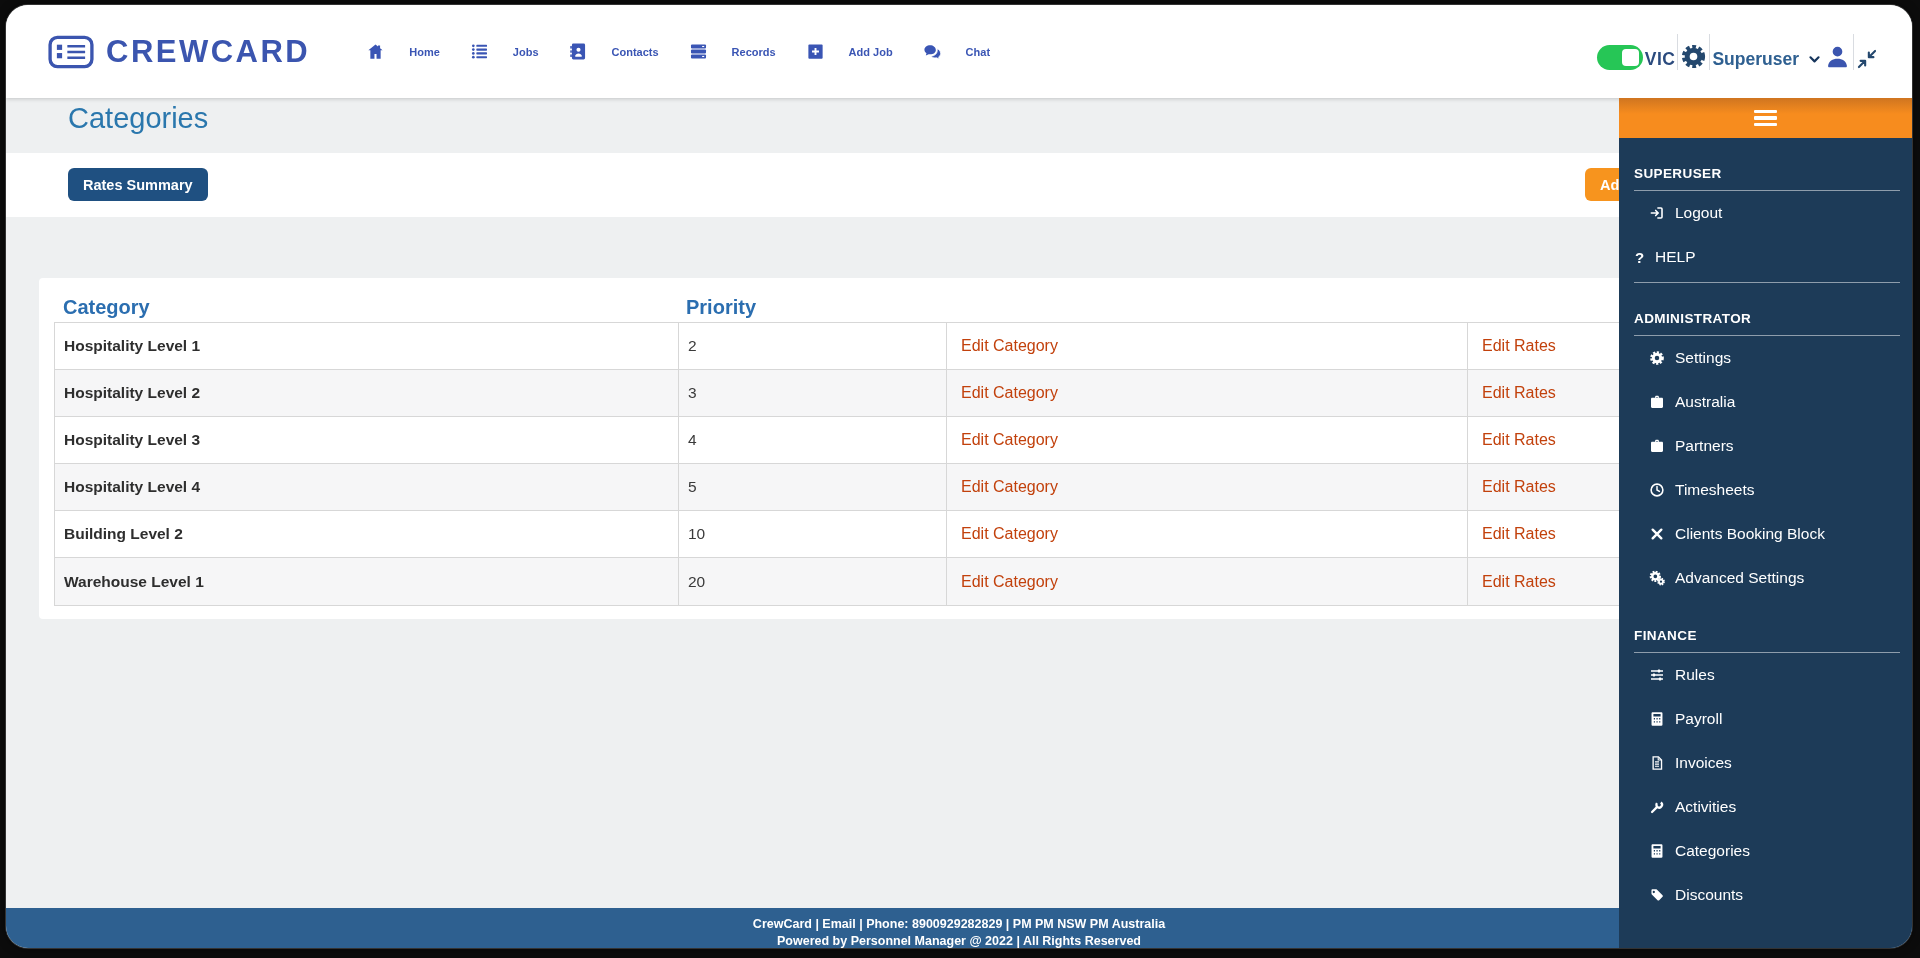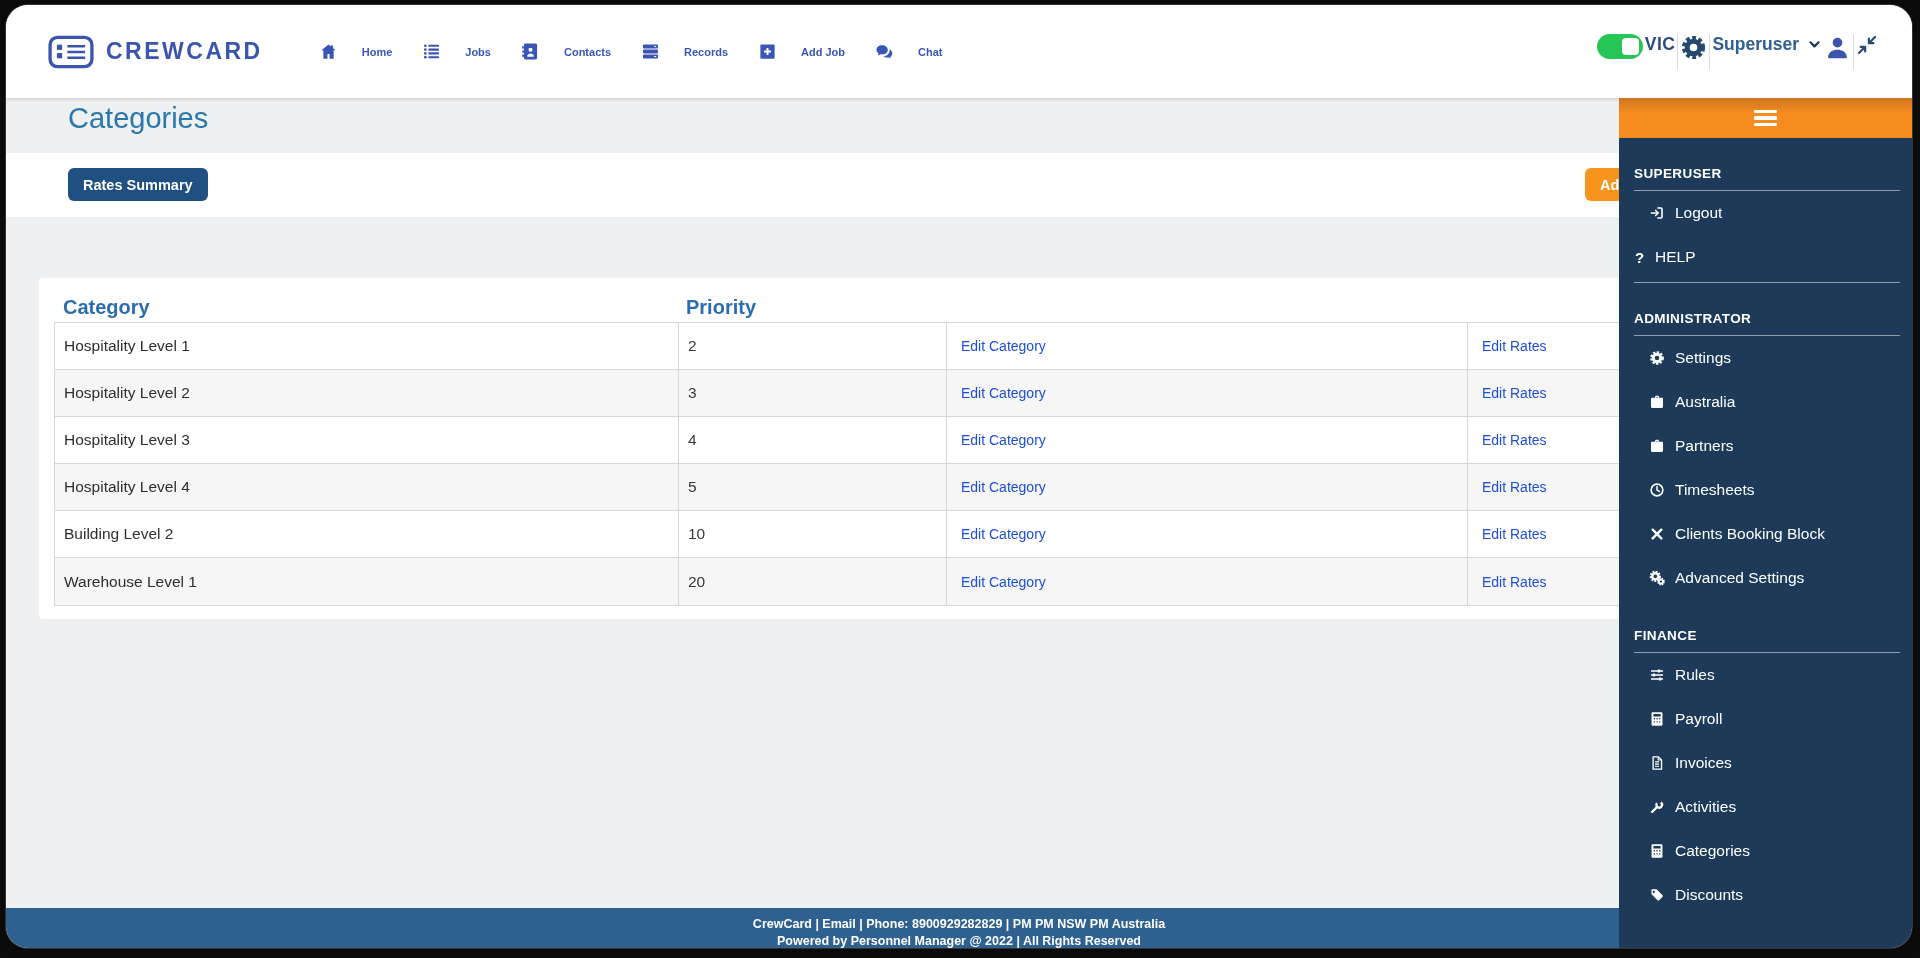--- a/index.html
+++ b/index.html
@@ -10,26 +10,26 @@
   .window { position:absolute; left:6px; top:5px; width:1906px; height:943px;
             border-radius:22px; background:#eef0f1; overflow:hidden;
             box-shadow:0 0 0 1px #333, 0 0 10px rgba(0,0,0,.6); }
 
   
   .navbar { position:absolute; top:0; left:0; right:0; height:93px; background:#fff;
             display:flex; align-items:center; padding:0 34px 0 42px; z-index:20;
             box-shadow:0 1px 4px rgba(0,0,0,.18); }
   .brand { display:flex; align-items:center; gap:12px; cursor:pointer; }
   .brand-icon { width:46px; height:34px; color:#3B55AF; }
-  .brand-text { font-size:23px; font-weight:800; letter-spacing:2.5px; color:#3B55AF; }
+  .brand-text { font-size:31px; font-weight:800; letter-spacing:2.5px; color:#3B55AF; }
   .nav-items { display:flex; align-items:center; gap:30px; margin-left:56px; }
   .nav-item { display:flex; align-items:center; gap:24px; color:#3A55B4;
               font-size:11px; font-weight:700; cursor:pointer; white-space:nowrap; }
   .nav-item svg { width:19px; height:19px; color:#3A55B4; }
-  .nav-right { margin-left:auto; display:flex; align-items:flex-start; gap:2px; }
+  .nav-right { margin-left:auto; display:flex; align-items:flex-end; gap:2px; }
   .toggle { width:46px; height:25px; border-radius:13px; background:#26C656;
             position:relative; display:inline-block; cursor:pointer; }
   .knob { position:absolute; right:4px; top:4px; width:17px; height:17px;
           border-radius:4px; background:#fff; }
   .region { font-size:17.5px; font-weight:700; color:#2B4B7E; letter-spacing:.5px; }
   .vsep { width:1px; height:36px; background:#d9dce1; }
   .icon-gear-nav { width:27px; height:27px; color:#24486E; cursor:pointer; }
   .usermenu { display:flex; align-items:center; gap:8px; color:#2F6091;
               font-size:17.5px; font-weight:600; cursor:pointer; }
   .usermenu svg { width:15px; height:15px; color:#16355C; }
@@ -52,23 +52,23 @@
   .grid-row { display:grid; grid-template-columns:623px 268px 521px 1fr; }
   .thead { margin:14px 6px 0 15px; height:30px; align-items:center; }
   .th { color:#2B6EB0; font-size:20px; font-weight:600; padding-left:9px; }
   .dtable { margin:0 6px 0 15px; border:1px solid #d7d7d7; }
   .trow { height:47px; align-items:center; border-bottom:1px solid #d7d7d7; background:#fff; }
   .trow:nth-child(even) { background:#f6f6f7; }
   .trow:last-child { border-bottom:none; }
   .td { padding-left:9px; font-size:15.5px; color:#3a3a3a; height:100%;
         display:flex; align-items:center; border-left:1px solid #d7d7d7; }
   .td:first-child { border-left:none; }
-  .td.cat { font-weight:400; color:#2e2e2e; }
+  .td.cat { font-weight:700; color:#2e2e2e; }
   .td.act { padding-left:14px; }
-  .td a { color:#1d4ed8; text-decoration:none; font-size:14px; cursor:pointer; }
+  .td a { color:#c2410c; text-decoration:none; font-size:16px; cursor:pointer; }
 
   
   .footer { position:absolute; left:0; right:0; bottom:0; height:40px; background:#2E6090;
             color:#fff; text-align:center; z-index:5; padding-top:8px;
             font-size:12.5px; font-weight:700; line-height:17px; }
 
   
   .sidebar { position:absolute; top:93px; right:0; width:293px; bottom:0;
              background:#1D3B58; z-index:30; color:#fff; overflow:hidden; }
   .side-head { height:40px; background:linear-gradient(180deg,#cf7520,#F78C1E 40%);

